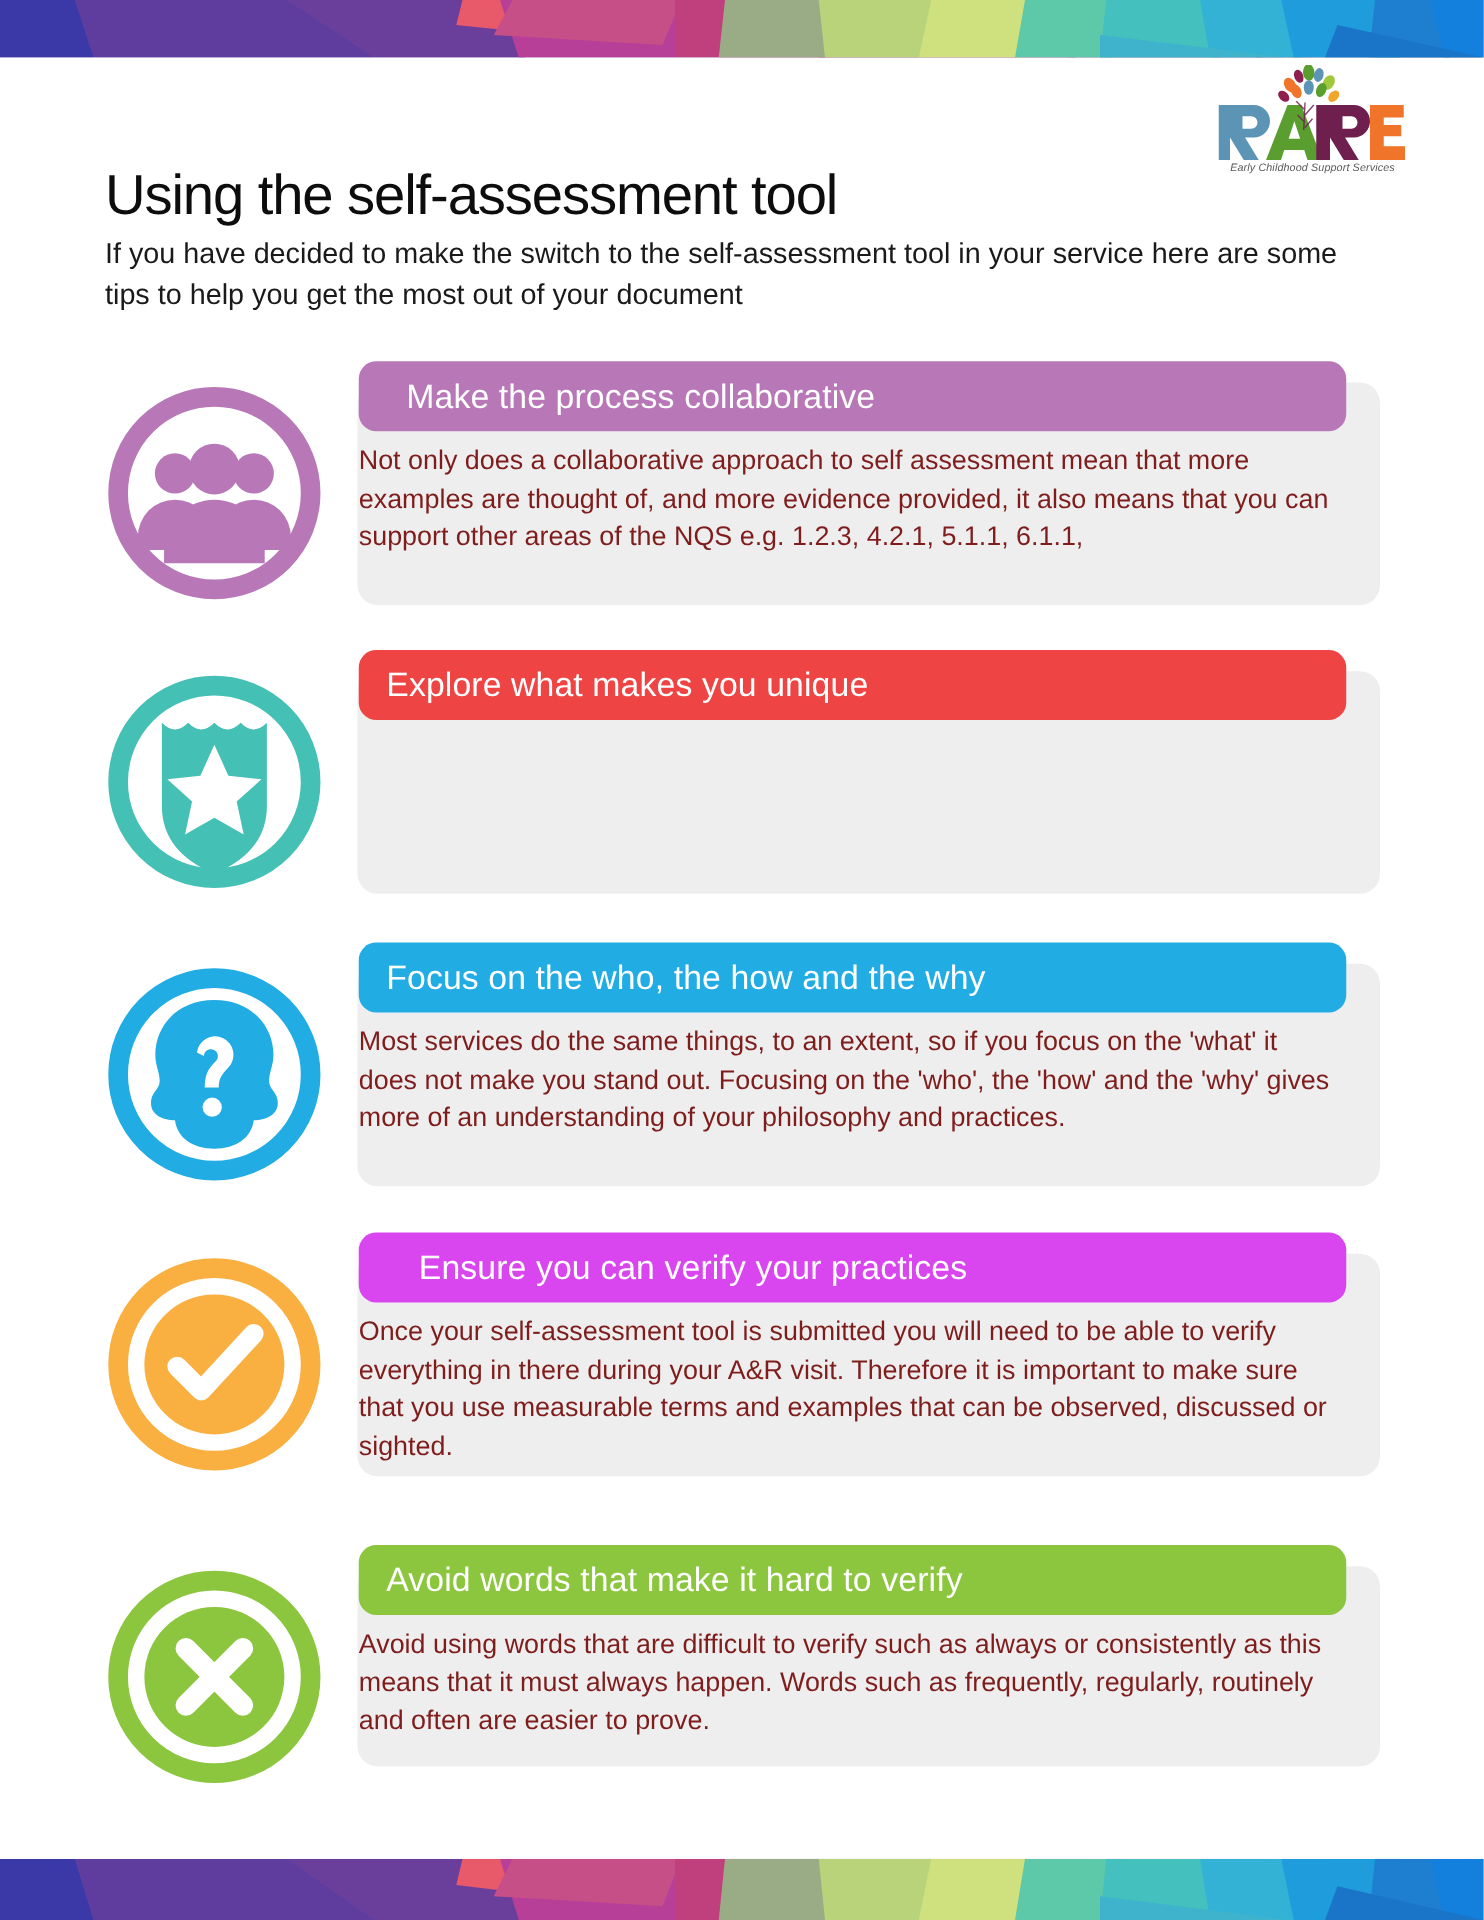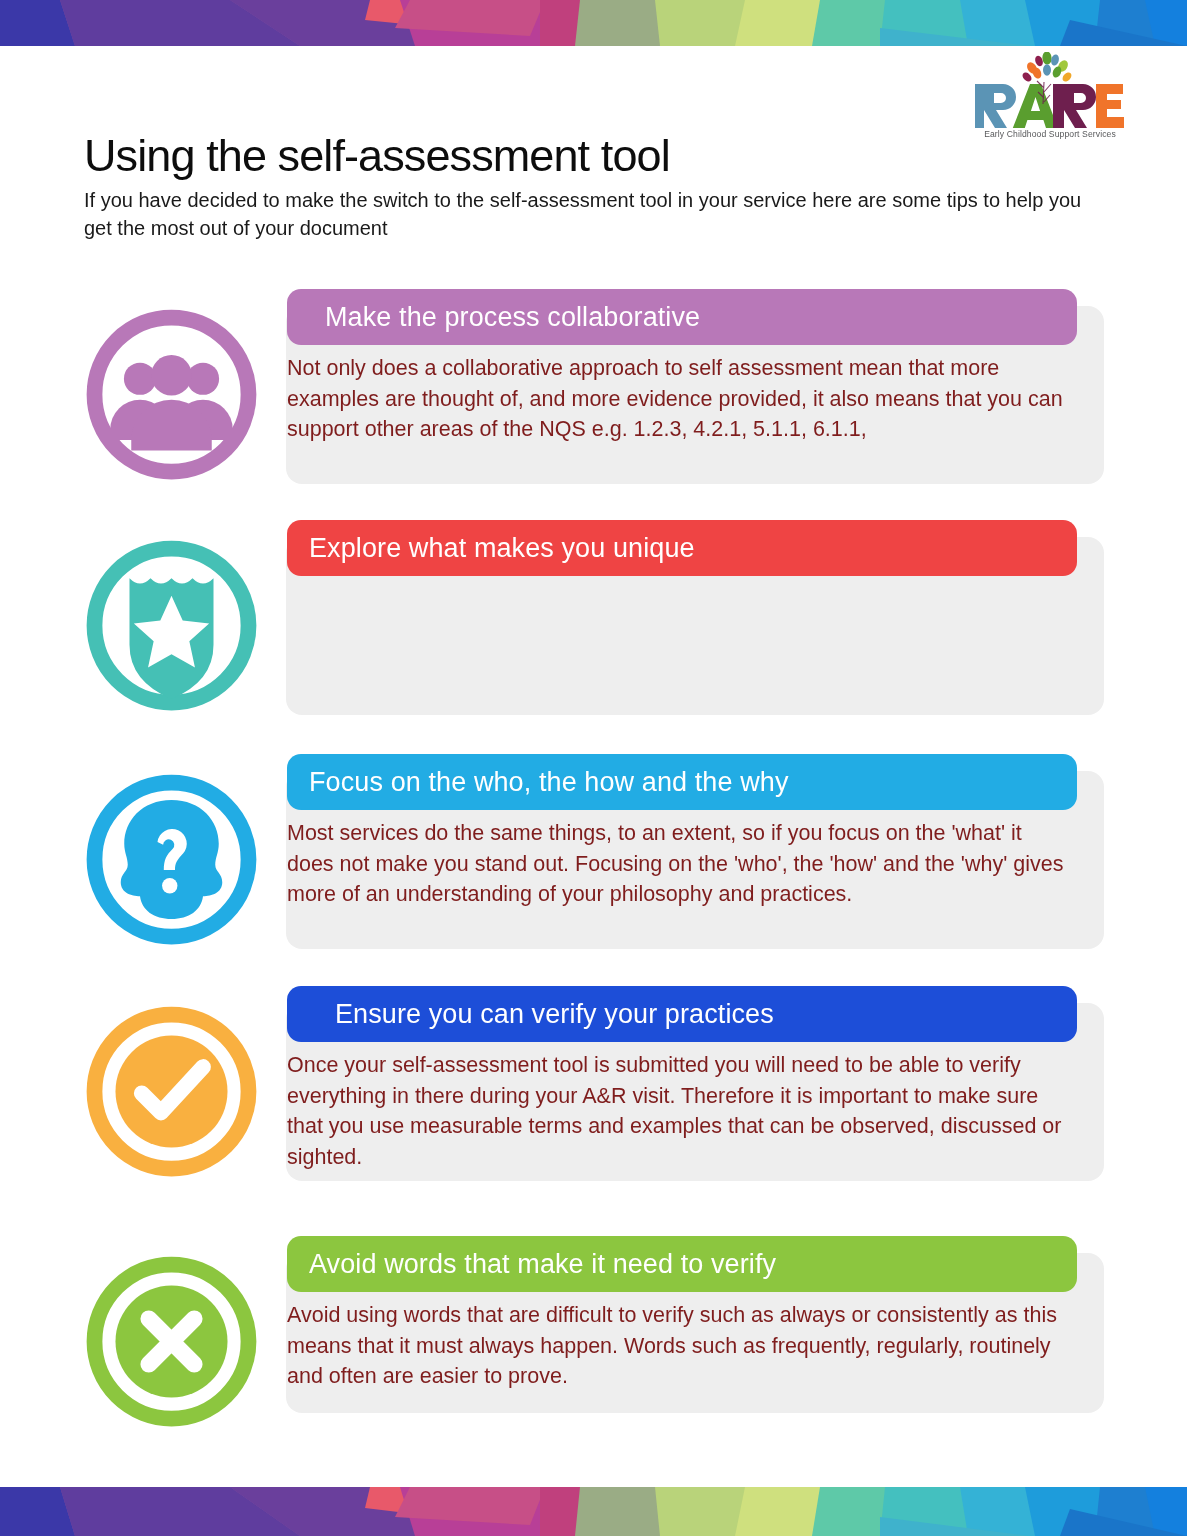--- a/index.html
+++ b/index.html
@@ -11,32 +11,32 @@
   }
   .page { position:relative; width:1187px; height:1536px; background:#fff; }
 
   
   .band { position:absolute; left:0; width:1187px; overflow:hidden; }
   .band.top    { top:0;   height:46px; }
   .band.bottom { top:1487px; height:49px; }
   .band svg { display:block; width:1187px; height:100%; }
 
   
-  .logo { position:absolute; right:62px; top:52px; width:150px; height:88px; }
+  .logo { position:absolute; right:62px; top:52px; width:150px; height:88px;font-style:italic; }
   .logo svg { display:block; width:150px; height:88px; }
 
   
   .title {
     position:absolute; left:84px; top:132px;
     font-size:45px; font-weight:normal; color:#0d0d0d;
     letter-spacing:-0.9px; line-height:1.08;
   }
   .subtitle {
     position:absolute; left:84px; top:186px; width:1000px;
-    font-size:20px; color:#1a1a1a; line-height:1.42;
+    font-size:23px; color:#1a1a1a; line-height:1.42;
   }
 
   
   .card { position:absolute; left:84px; width:1020px; }
   .card .panel {
     position:absolute; left:202px; top:17px;
     width:818px; background:#eeeeee; border-radius:16px;
   }
   .card .hdr {
     position:absolute; left:203px; top:0;
@@ -180,37 +180,37 @@
 
   <div class="card" style="top:986px; height:210px;">
     <div class="panel" style="height:178px;"></div>
     <div class="icon">
       <svg viewBox="0 0 100 100">
         <circle cx="50" cy="50" r="44" fill="none" stroke="#f9b040" stroke-width="9"></circle>
         <circle cx="50" cy="50" r="32" fill="#f9b040"></circle>
         <path d="M33,51 l11,11 l24,-26" fill="none" stroke="#ffffff" stroke-width="9" stroke-linecap="round" stroke-linejoin="round"></path>
       </svg>
     </div>
-    <div class="hdr" style="background:#1d4ed8;padding-left:48px;">
+    <div class="hdr" style="background:#d946ef;padding-left:48px;">
       <span>Ensure you can verify your practices</span>
     </div>
     <div class="body">Once your self-assessment tool is submitted you will need to be able to verify everything in there during your A&amp;R visit. Therefore it is important to make sure that you use measurable terms and examples that can be observed, discussed or sighted.</div>
   </div>
 
   <div class="card" style="top:1236px; height:185px;">
     <div class="panel" style="height:160px;"></div>
     <div class="icon">
       <svg viewBox="0 0 100 100">
         <circle cx="50" cy="50" r="44" fill="none" stroke="#8cc63f" stroke-width="9"></circle>
         <circle cx="50" cy="50" r="32" fill="#8cc63f"></circle>
         <path d="M37,37 l26,26 M63,37 l-26,26" fill="none" stroke="#ffffff" stroke-width="9.5" stroke-linecap="round"></path>
       </svg>
     </div>
     <div class="hdr" style="background:#8cc63f;">
-      <span>Avoid words that make it need to verify</span>
+      <span>Avoid words that make it hard to verify</span>
     </div>
     <div class="body">Avoid using words that are difficult to verify such as always or consistently as this means that it must always happen. Words such as frequently, regularly, routinely and often are easier to prove.</div>
   </div>
 
   <div class="band bottom">
     <svg viewBox="0 0 1187 49" preserveAspectRatio="none">
       <rect x="0" y="0" width="1187" height="49" fill="#7a4fa3"></rect>
       <polygon points="0,0 60,0 75,49 0,49" fill="#3b38a8"></polygon>
       <polygon points="60,0 230,0 300,49 75,49" fill="#5f3d9e"></polygon>
       <polygon points="230,0 400,0 420,49 300,49" fill="#6a3f9c"></polygon>

